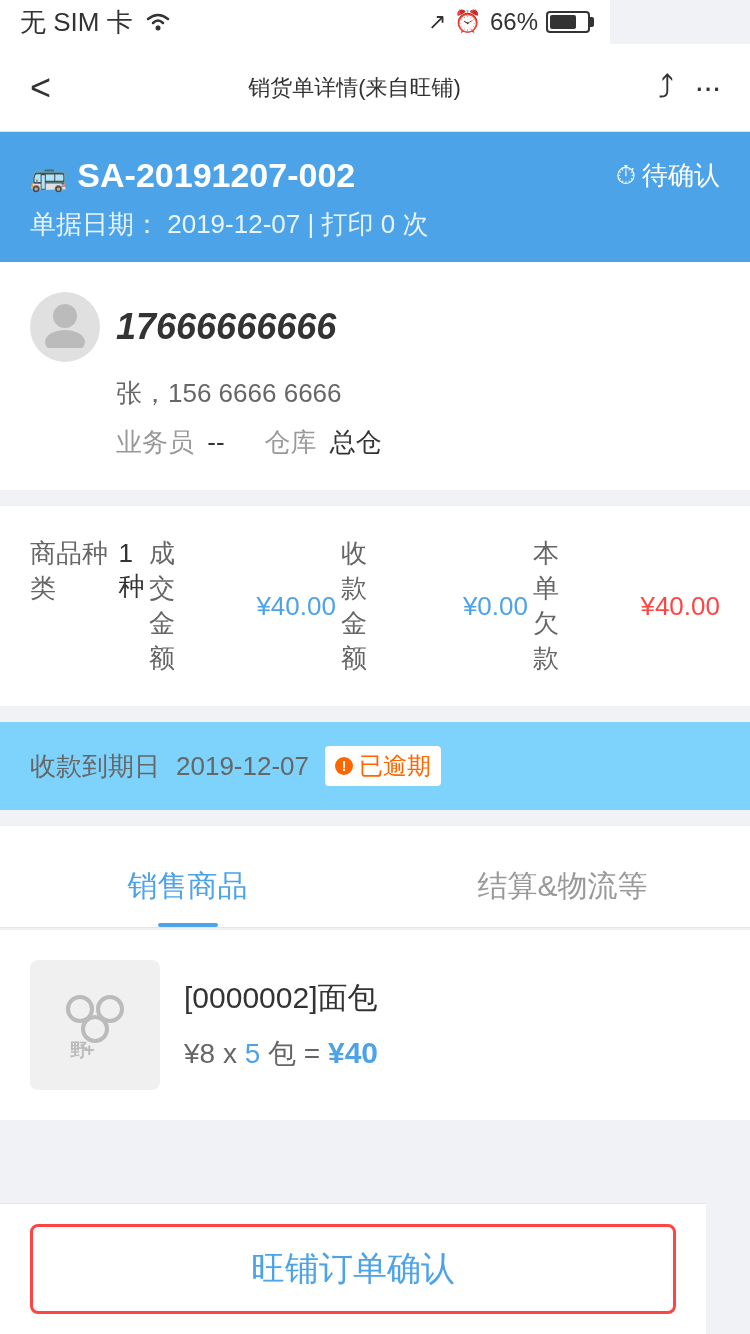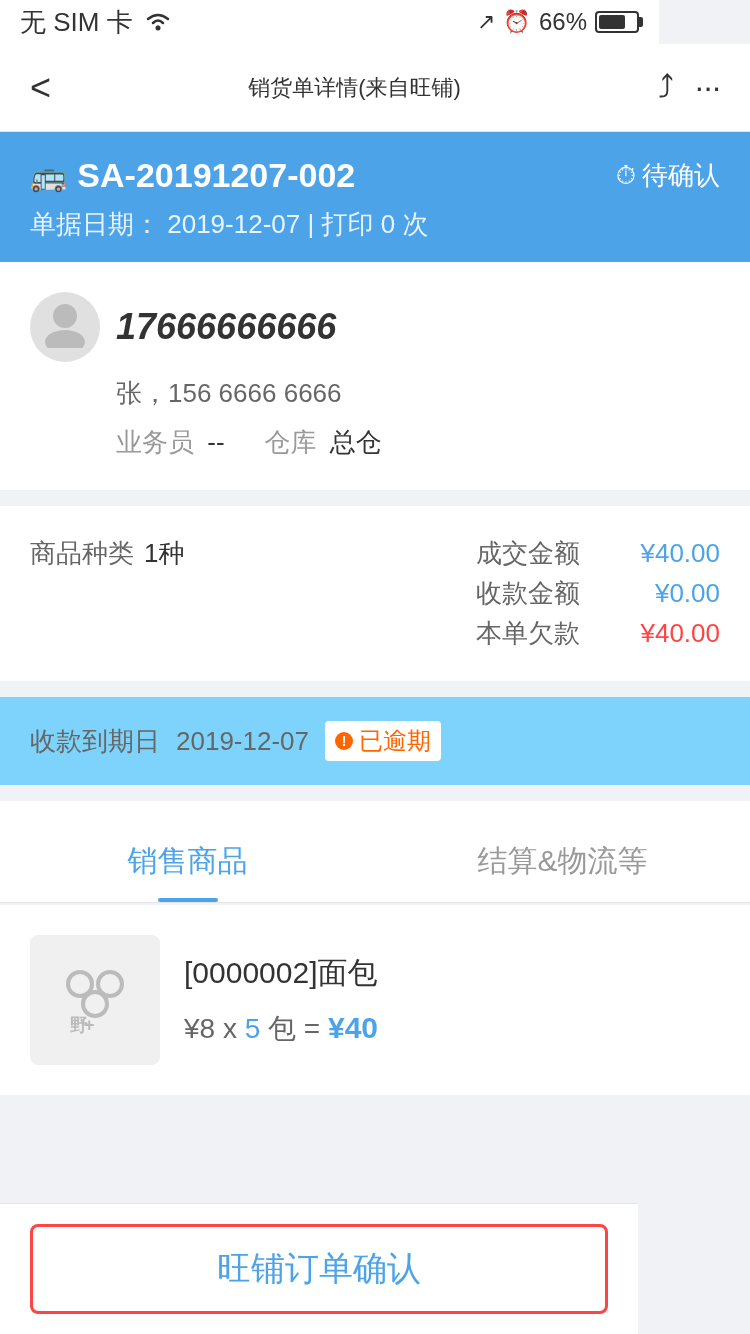--- a/index.html
+++ b/index.html
@@ -8,21 +8,21 @@
       width: 750px;
       min-height: 1334px;
       font-family: -apple-system, "PingFang SC", "Microsoft YaHei", sans-serif;
       background: #f0f2f5;
       font-size: 28px;
       color: #333;
     }
 
     
     .status-bar {
-      width: 659px;
+      width: 610px;
       height: 44px;
       background: #fff;
       display: flex;
       align-items: center;
       justify-content: space-between;
       padding: 8px 20px;
       font-size: 26px;
       font-weight: 500;
       gap: 32px;
     }
@@ -183,21 +183,21 @@
     }
     .summary-left {
       display: flex;
       align-items: center;
       gap: 10px;
       font-size: 26px;
       color: #666;
     }
     .summary-right {
       display: flex;
-      flex-direction: column;
+      flex-direction: row;
       align-items: flex-end;
       gap: 5px;
     }
     .summary-row {
       display: flex;
       align-items: center;
       gap: 20px;
       font-size: 26px;
     }
     .summary-row-label { color: #666; }
@@ -309,21 +309,21 @@
     .empty-area {
       background: #f0f2f5;
       height: 200px;
     }
 
     
     .bottom-bar {
       position: fixed;
       bottom: 0;
       left: 0;
-      width: 638px;
+      width: 706px;
       background: #fff;
       padding: 20px 30px;
       border-top: 1px solid #e5e5e5;
       margin-top: 32px;
     }
     .confirm-btn {
       width: 100%;
       height: 90px;
       border: 3px solid #ff4444;
       background: #fff;

